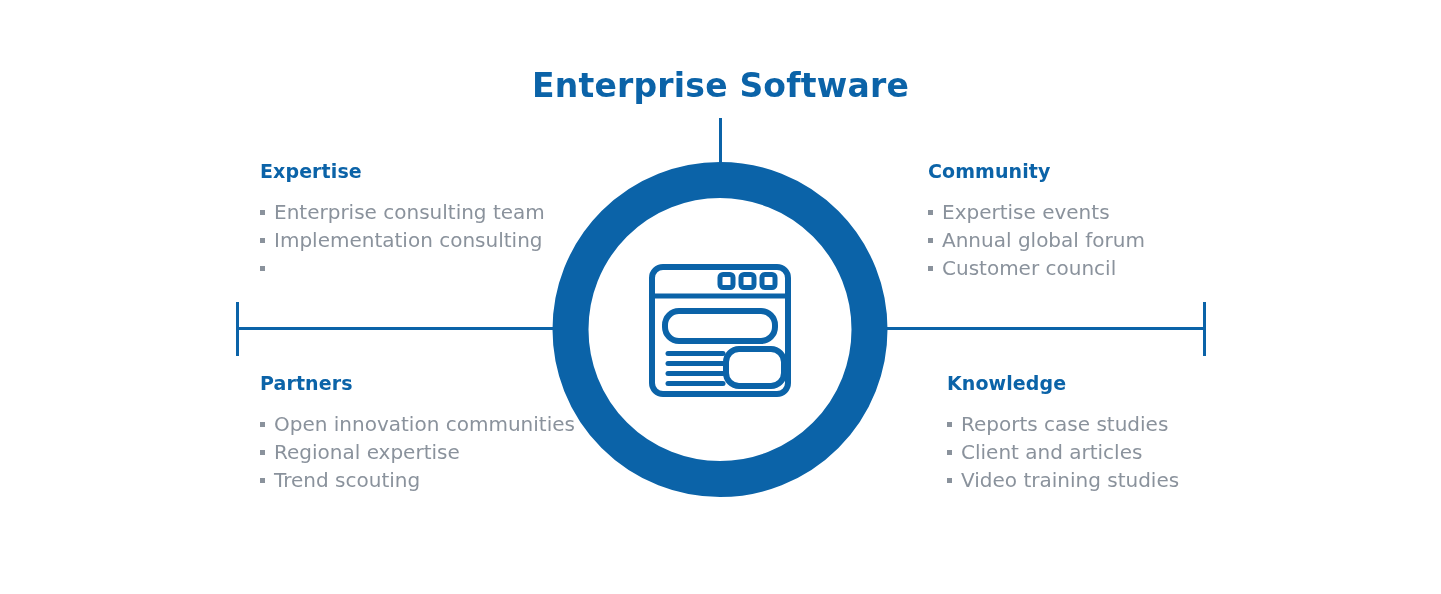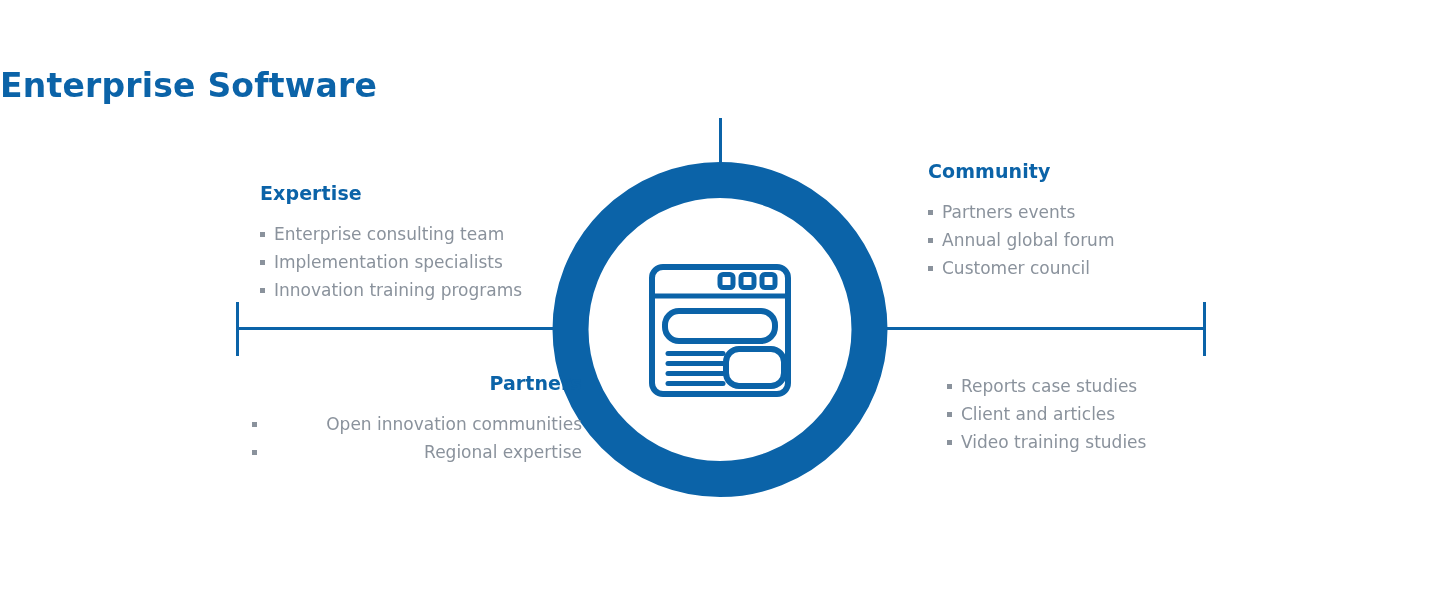--- a/index.html
+++ b/index.html
@@ -24,20 +24,21 @@
     width: 1441px;
     height: 594px;
   }
 
   
   #center-title {
     position: absolute;
     left: 0;
     top: 66px;
     width: 1441px;
+    text-align: center;
     font-size: 33px;
     font-weight: bold;
     letter-spacing: 0.2px;
     color: #0b63a8;
     white-space: nowrap;
   }
 
   
   #skeleton {
     position: absolute;
@@ -45,43 +46,43 @@
     top: 0;
     width: 1441px;
     height: 594px;
   }
 
   
   .quadrant {
     position: absolute;
     width: 330px;
   }
-  #quadrant-expertise  { left: 260px;  top: 160px; margin-top: 22px; }
+  #quadrant-expertise  { left: 260px;  top: 160px; }
   #quadrant-community  { left: 928px;  top: 160px; }
-  #quadrant-partners   { left: 252px;  top: 372px; text-align: right; }
+  #quadrant-partners   { left: 260px;  top: 372px; }
   #quadrant-knowledge  { left: 947px;  top: 372px; }
 
   .quadrant-heading {
     font-size: 19px;
     font-weight: bold;
     color: #0b63a8;
     margin: 0 0 16px 0;
     letter-spacing: 0.1px;
     white-space: nowrap;
   }
 
   .quadrant-list {
     list-style: none;
     margin: 0;
     padding: 0;
   }
   .quadrant-list li {
     position: relative;
     padding-left: 14px;
-    font-size: 17px;
+    font-size: 20px;
     line-height: 28px;
     color: #8a929c;
     white-space: nowrap;
   }
   .bullet-square {
     position: absolute;
     left: 0;
     top: 12px;
     width: 5px;
     height: 5px;
@@ -133,35 +134,34 @@
 
   <div class="quadrant" id="quadrant-expertise">
     <div class="quadrant-heading">Expertise</div>
     <ul class="quadrant-list">
       <li>
         <span class="bullet-square"></span>
         <span class="item-label">Enterprise consulting team</span>
       </li>
       <li>
         <span class="bullet-square"></span>
-        <span class="item-label">Implementation specialists</span>
-      </li>
-      <li>
-        <span class="bullet-square"></span>
-        <span class="item-label">Innovation training programs</span>
+        <span class="item-label">Implementation consulting</span>
+      </li>
+      <li>
+        <span class="bullet-square"></span>
       </li>
     </ul>
   </div>
 
   <div class="quadrant" id="quadrant-community">
     <div class="quadrant-heading">Community</div>
     <ul class="quadrant-list">
       <li>
         <span class="bullet-square"></span>
-        <span class="item-label">Partners events</span>
+        <span class="item-label">Expertise events</span>
       </li>
       <li>
         <span class="bullet-square"></span>
         <span class="item-label">Annual global forum</span>
       </li>
       <li>
         <span class="bullet-square"></span>
         <span class="item-label">Customer council</span>
       </li>
     </ul>
@@ -171,24 +171,29 @@
     <div class="quadrant-heading">Partners</div>
     <ul class="quadrant-list">
       <li>
         <span class="bullet-square"></span>
         <span class="item-label">Open innovation communities</span>
       </li>
       <li>
         <span class="bullet-square"></span>
         <span class="item-label">Regional expertise</span>
       </li>
+      <li>
+        <span class="bullet-square"></span>
+        <span class="item-label">Trend scouting</span>
+      </li>
     </ul>
   </div>
 
   <div class="quadrant" id="quadrant-knowledge">
+    <div class="quadrant-heading">Knowledge</div>
     <ul class="quadrant-list">
       <li>
         <span class="bullet-square"></span>
         <span class="item-label">Reports case studies</span>
       </li>
       <li>
         <span class="bullet-square"></span>
         <span class="item-label">Client and articles</span>
       </li>
       <li>

